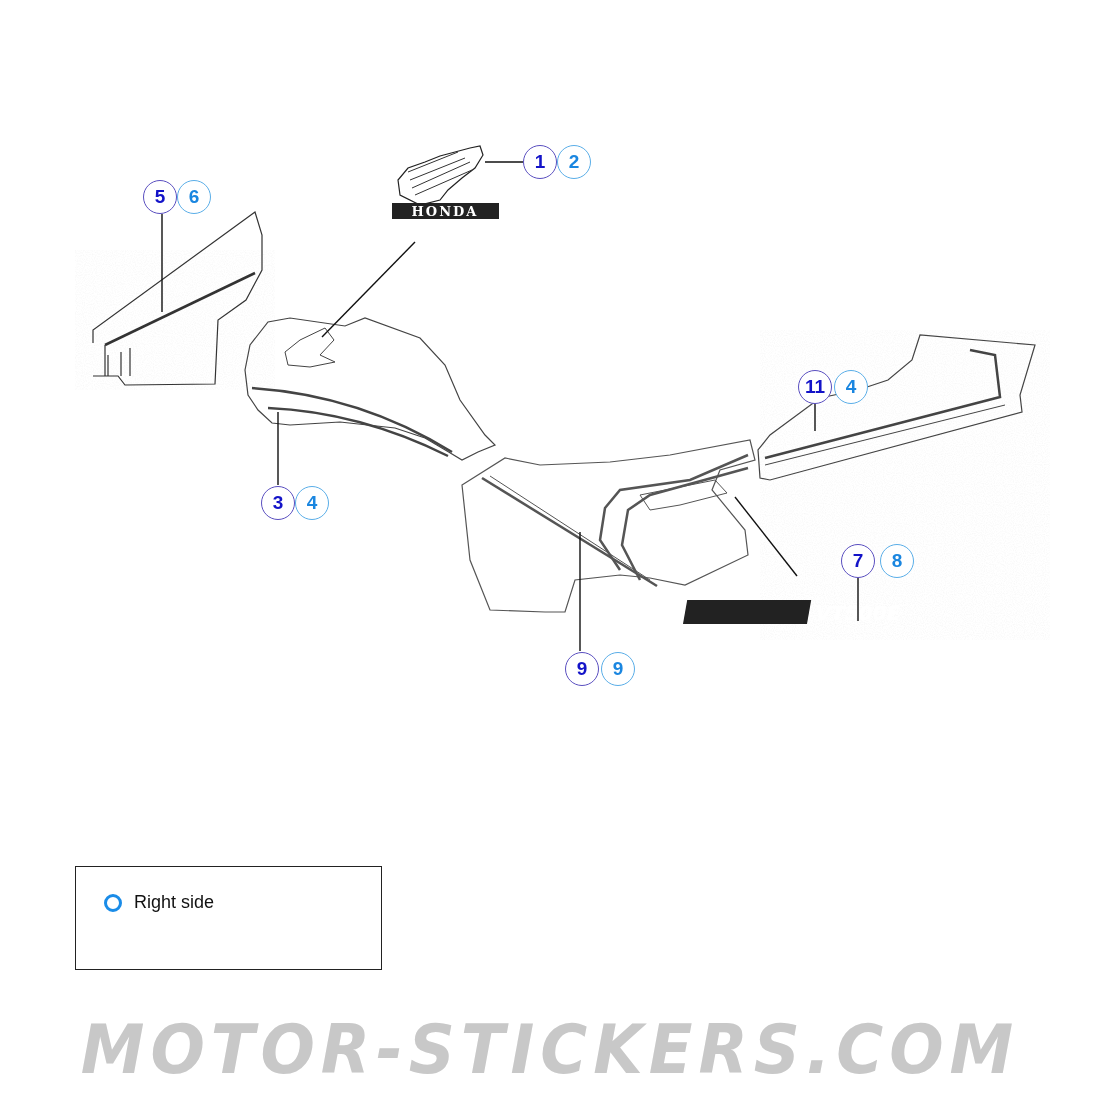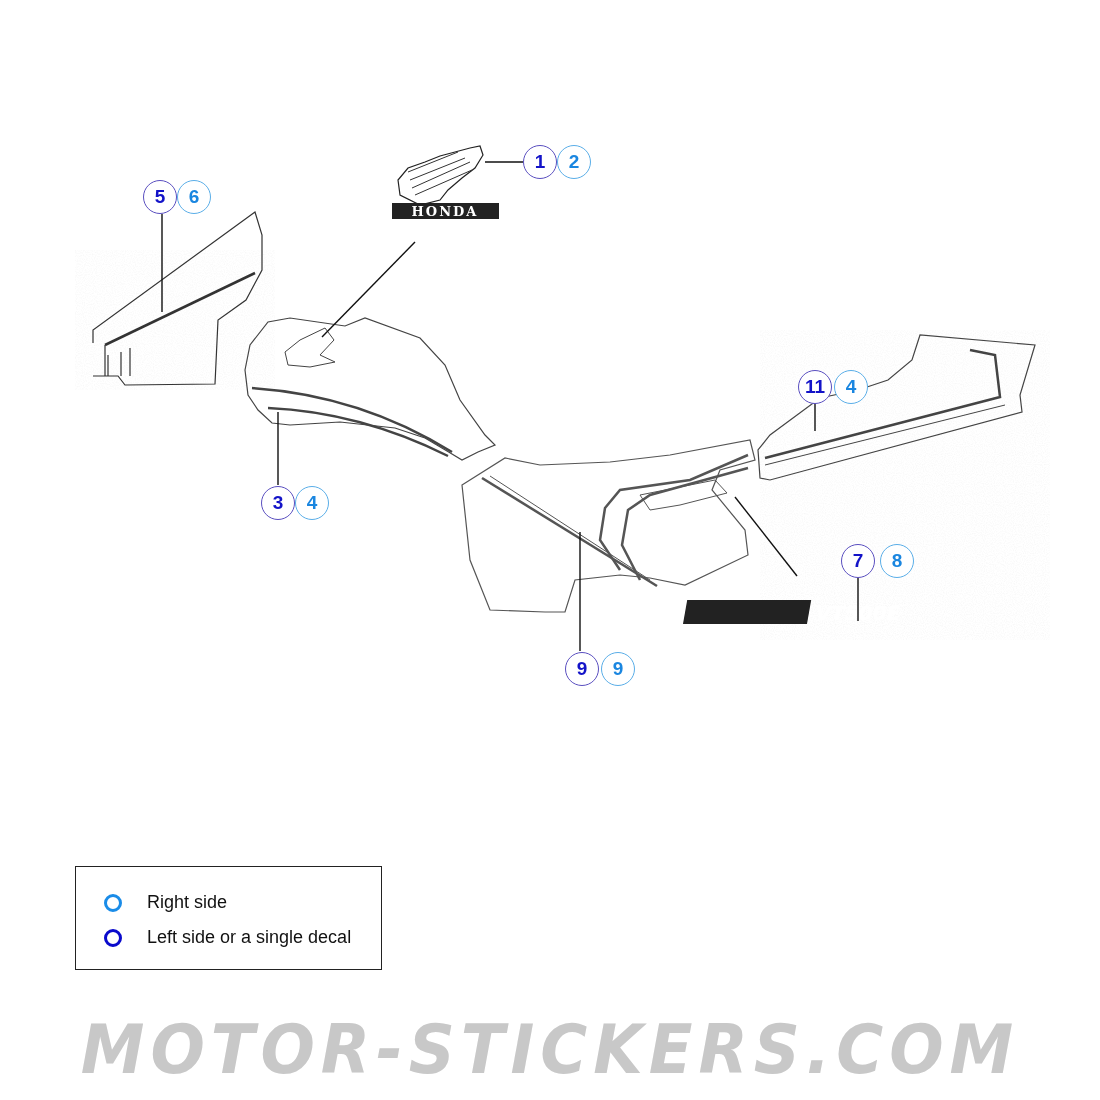--- a/index.html
+++ b/index.html
@@ -17,21 +17,21 @@
       font-family: "Liberation Sans", sans-serif;
     }
     .badge.left { border: 1.5px solid #5a4fc0; color: #1313c8; }
     .badge.right { border: 1.5px solid #5aaee8; color: #1a86e0; }
     .legend {
       position: absolute; left: 75px; top: 866px; width: 307px; height: 104px;
       border: 1px solid #222; box-sizing: border-box; background: #fff;
     }
     .legend-row { position: absolute; left: 28px; display: flex; align-items: center; }
     .legend-ring { width: 18px; height: 18px; border-radius: 50%; box-sizing: border-box; border: 3.5px solid; }
-    .legend-text { margin-left: 25px; font-size: 18px; color: #111; }
+    .legend-text { margin-left: 12px; font-size: 18px; color: #111; }
     .watermark {
       position: absolute; left: 75px; top: 1018px; width: 950px; height: 64px;
       font-family: "DejaVu Sans", sans-serif; font-weight: bold; font-style: italic;
       font-size: 64px; letter-spacing: 6px; color: #c8c8c8; line-height: 64px;
       text-align: center; transform: scaleY(1.05);
     }
   </style>
 </head>
 <body>
 
@@ -117,19 +117,15 @@
 
   <div class="badge left" style="left:798px;top:370px">11</div>
   <div class="badge right" style="left:834px;top:370px">4</div>
 </div>
 
 <div class="legend">
   <div class="legend-row" style="top:25px">
     <span class="legend-ring" style="border-color:#1a8ce8"></span>
     <span class="legend-text">Right side</span>
   </div>
-  <div class="legend-row" style="top:60px">
-    <span class="legend-ring" style="border-color:#0a0acc"></span>
-    <span class="legend-text">Left side or a single decal</span>
-  </div>
 </div>
 
 <div class="watermark">MOTOR-STICKERS.COM</div>
 
 </body></html>

